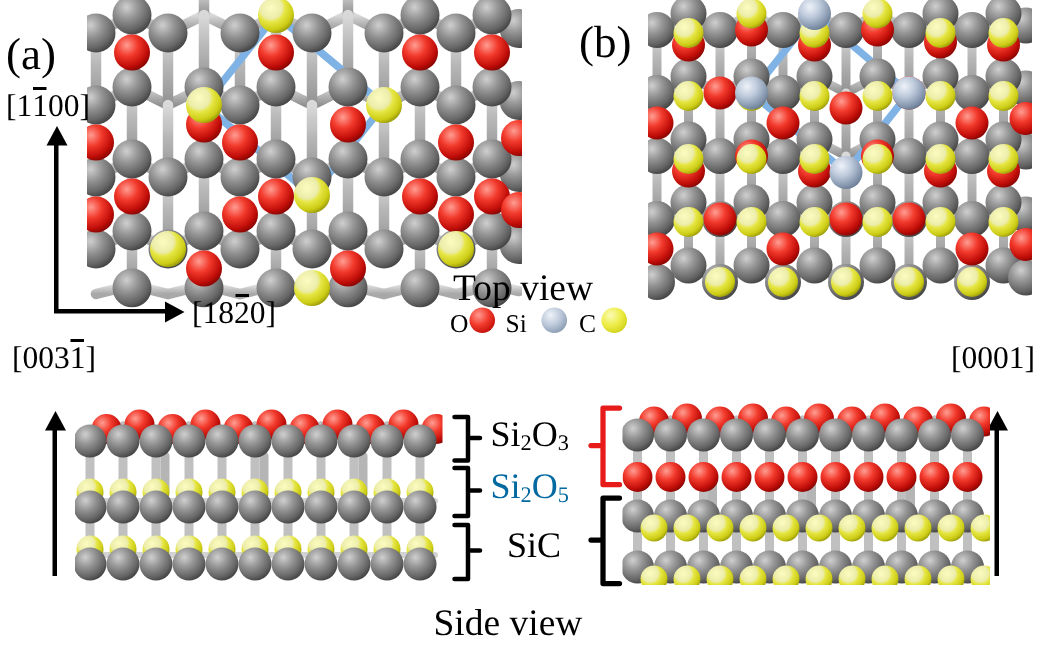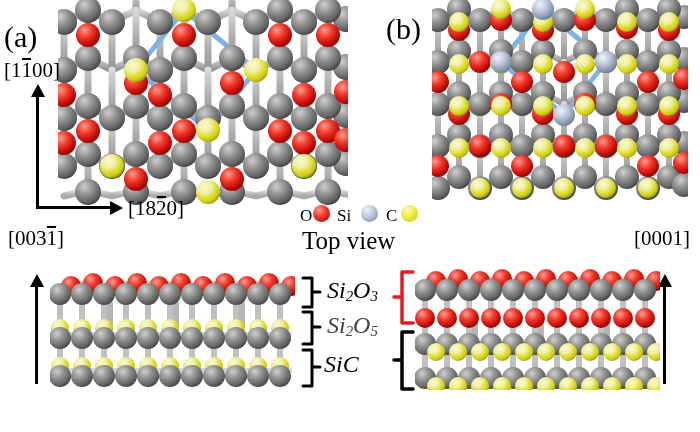--- a/index.html
+++ b/index.html
@@ -46,27 +46,26 @@
     background: #000;
   }
   .view-label {
     font-size: 25px;
   }
   .legend-text {
     font-size: 17px;
   }
   .layer-label {
     font-size: 24px;
-    font-style: italic;
   }
   .layer-label sub {
     font-size: 0.62em;
     vertical-align: -0.18em;
   }
-  .red-label { color: #404040; }
+  .red-label { color: #0369a1; }
 
   
   .arrow-line {
     position: absolute;
     background: #000;
   }
   .arrow-head {
     position: absolute;
     width: 0;
     height: 0;
@@ -452,21 +451,21 @@
     <span>[1</span><span class="ov">1</span><span>00]</span>
   </div>
 
   <div class="arrow-line" style="left:36px; top:206px; width:76px; height:3px;"></div>
   <div class="arrow-head right" style="left:110px; top:201px;"></div>
 
   <div class="txt dir-label" style="left:128px; top:198px;">
     <span>[18</span><span class="ov">2</span><span>0]</span>
   </div>
 
-  <div class="txt view-label" style="left:302px; top:180px;margin-top:48px;">Top view</div>
+  <div class="txt view-label" style="left:302px; top:180px;">Top view</div>
 
   <div>
     <div class="txt legend-text" style="left:300px; top:207px;">O</div>
     <div class="sph sph-o" style="left:313px; top:205px; width:17px; height:17px;"></div>
 
     <div class="txt legend-text" style="left:337px; top:207px;">Si</div>
     <div class="sph sph-si" style="left:361px; top:205px; width:17px; height:17px;"></div>
 
     <div class="txt legend-text" style="left:386px; top:207px;">C</div>
     <div class="sph sph-c" style="left:401px; top:205px; width:17px; height:17px;"></div>
@@ -722,29 +721,30 @@
   </div>
 
   <div class="txt layer-label" style="left:327px; top:278px;">
     <span>Si</span><sub>2</sub><span>O</span><sub>3</sub>
   </div>
 
   <div class="txt layer-label red-label" style="left:327px; top:313px;">
     <span>Si</span><sub>2</sub><span>O</span><sub>5</sub>
   </div>
 
-  <div class="txt layer-label" style="left:324px; top:352px;">
+  <div class="txt layer-label" style="left:338px; top:352px;">
     <span>SiC</span>
   </div>
 
   <div class="bracket" style="left:392px; top:270px;">
     <svg width="24" height="56" viewBox="0 0 24 56">
       <path d="M21,2 L10,2 L10,27 L2,27 L10,27 L10,53 L21,53" fill="none" stroke="#e81b1b" stroke-width="3.5" stroke-linecap="round" stroke-linejoin="round"></path>
     </svg>
   </div>
   <div class="bracket" style="left:392px; top:330px;">
     <svg width="24" height="62" viewBox="0 0 24 62">
       <path d="M21,2 L10,2 L10,30 L2,30 L10,30 L10,59 L21,59" fill="none" stroke="#000" stroke-width="3.5" stroke-linecap="round" stroke-linejoin="round"></path>
     </svg>
   </div>
 
+  <div class="txt view-label" style="left:289px; top:403px;">Side view</div>
 
 </div>
 
 </body></html>

